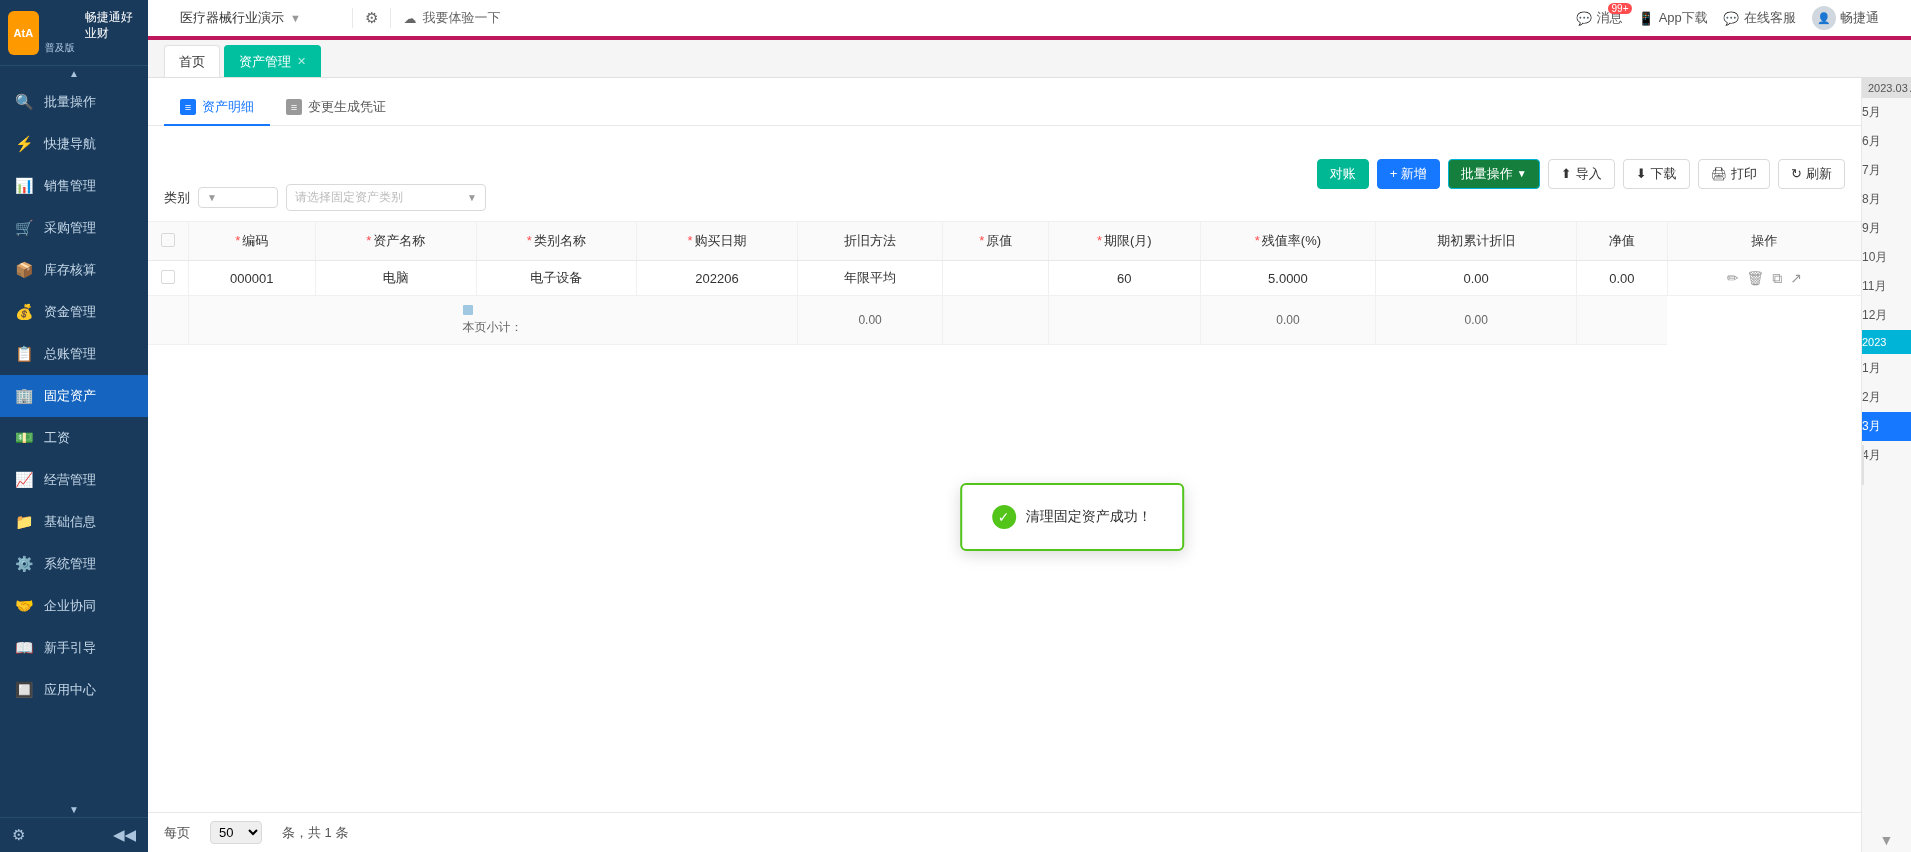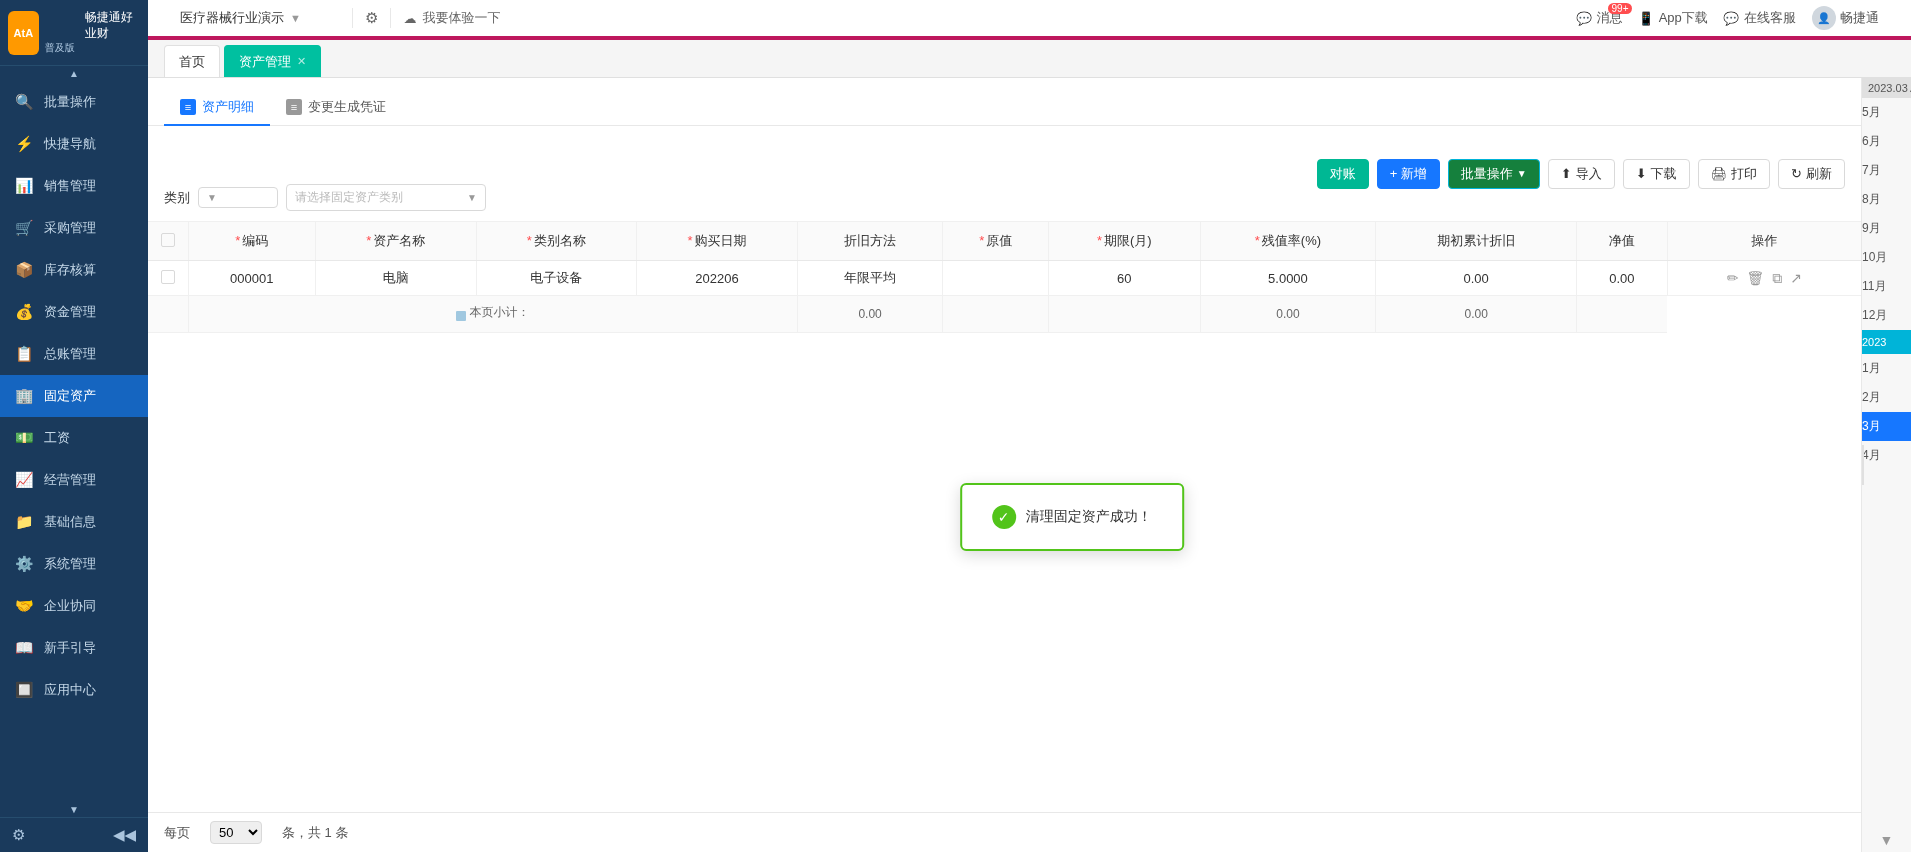--- a/index.html
+++ b/index.html
@@ -751,21 +751,21 @@
                     <span class="action-icon">✏</span>
                     <span class="action-icon">🗑</span>
                     <span class="action-icon">⧉</span>
                     <span class="action-icon">↗</span>
                   </div>
                 </td>
               </tr>
               <tr>
                 <td class="td-subtotal"></td>
                 <td class="td-subtotal" colspan="4">
-                  <span style="display:inline-flex;align-items:flex-end;gap:4px;">
+                  <span style="display:inline-flex;align-items:flex-start;gap:4px;flex-direction:column;">
                     <span style="width:10px;height:10px;background:#a0c8e0;border-radius:1px;display:inline-block;"></span>
                     <span>本页小计：</span>
                   </span>
                 </td>
                 <td class="td-subtotal">0.00</td>
                 <td class="td-subtotal"></td>
                 <td class="td-subtotal"></td>
                 <td class="td-subtotal">0.00</td>
                 <td class="td-subtotal">0.00</td>
                 <td class="td-subtotal"></td>

